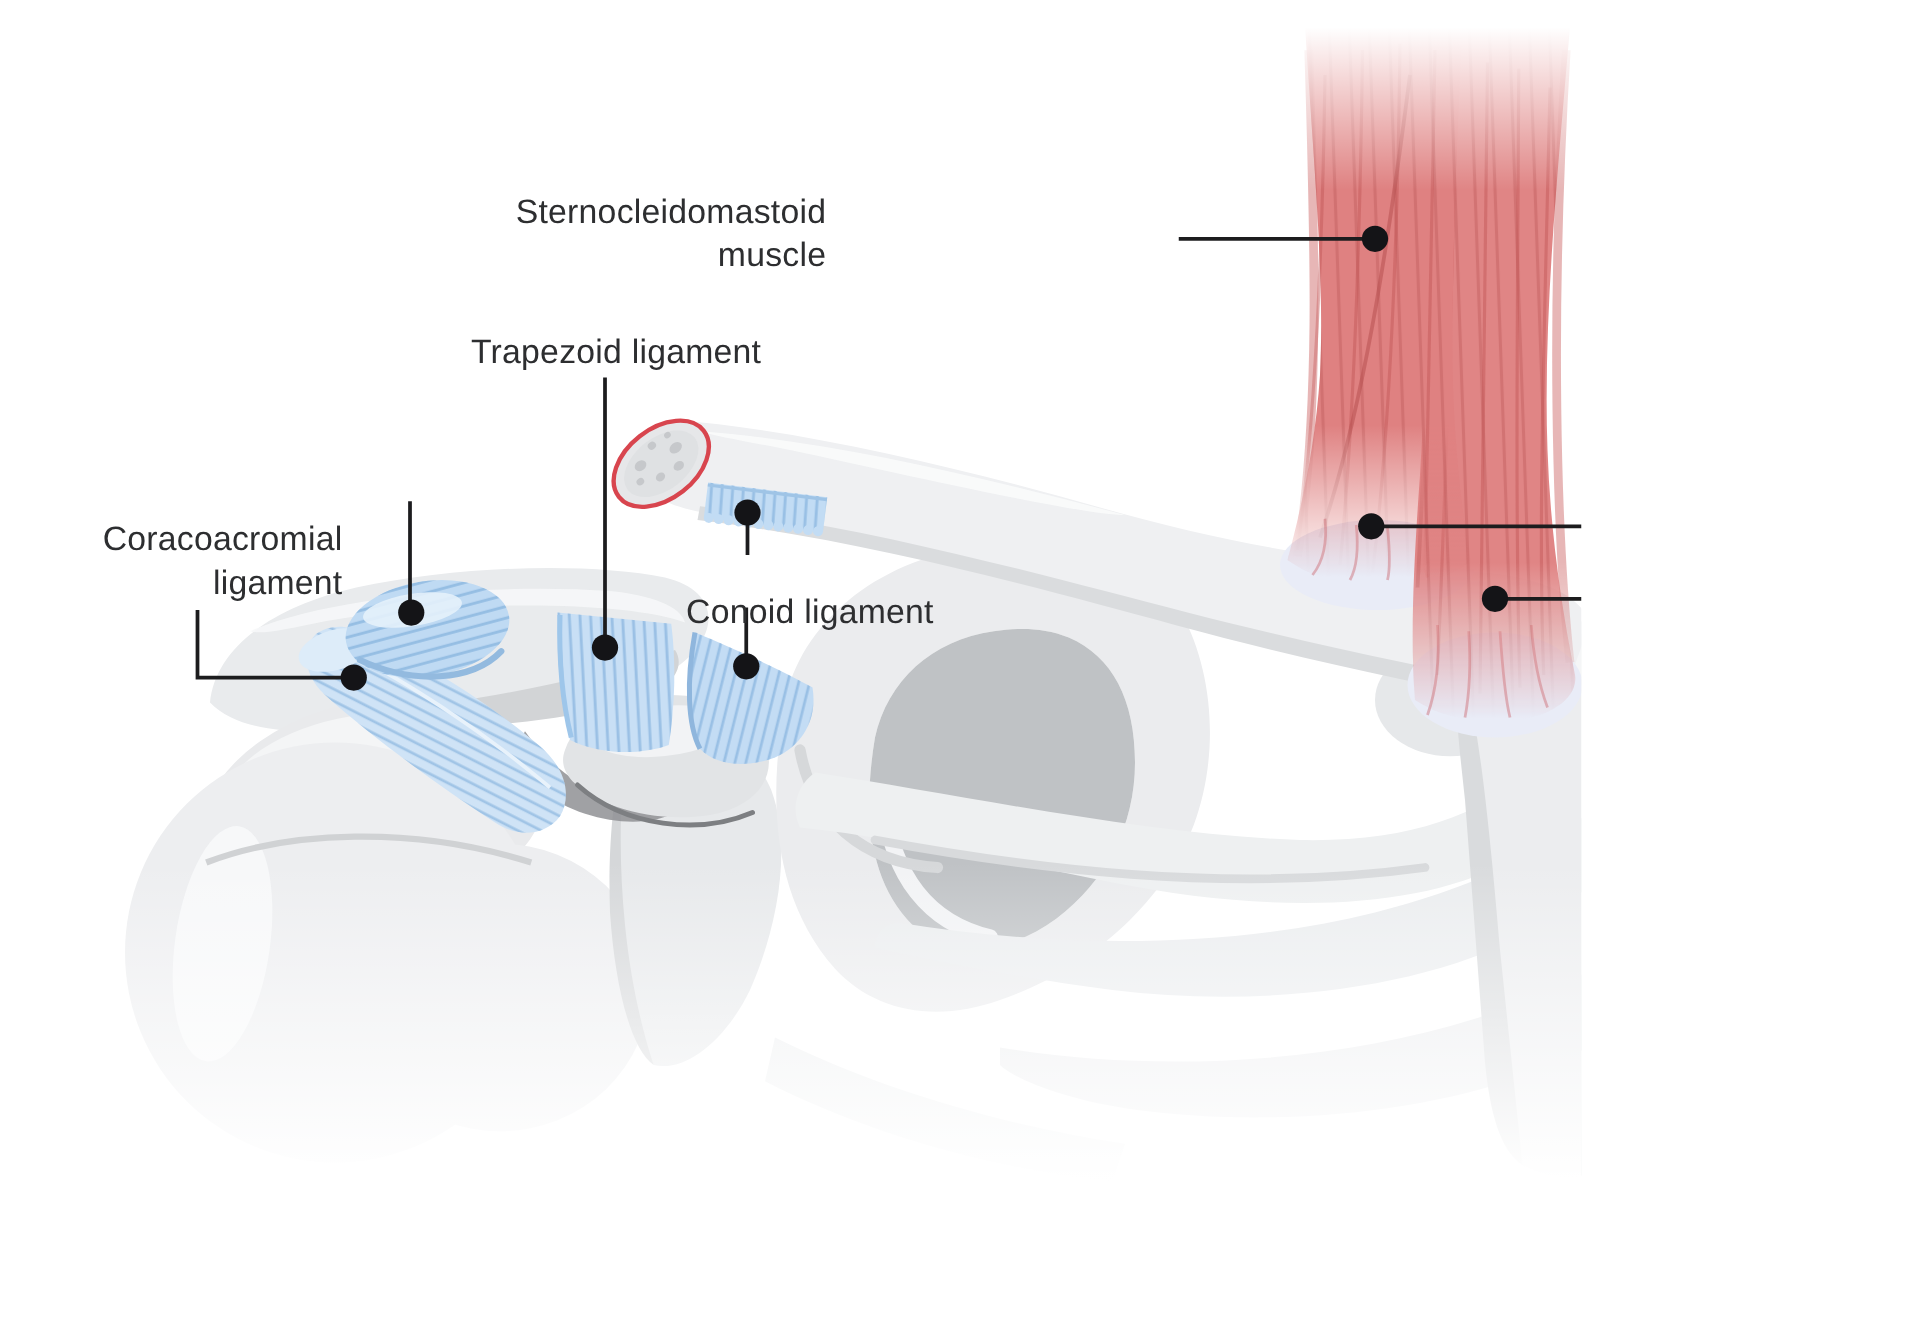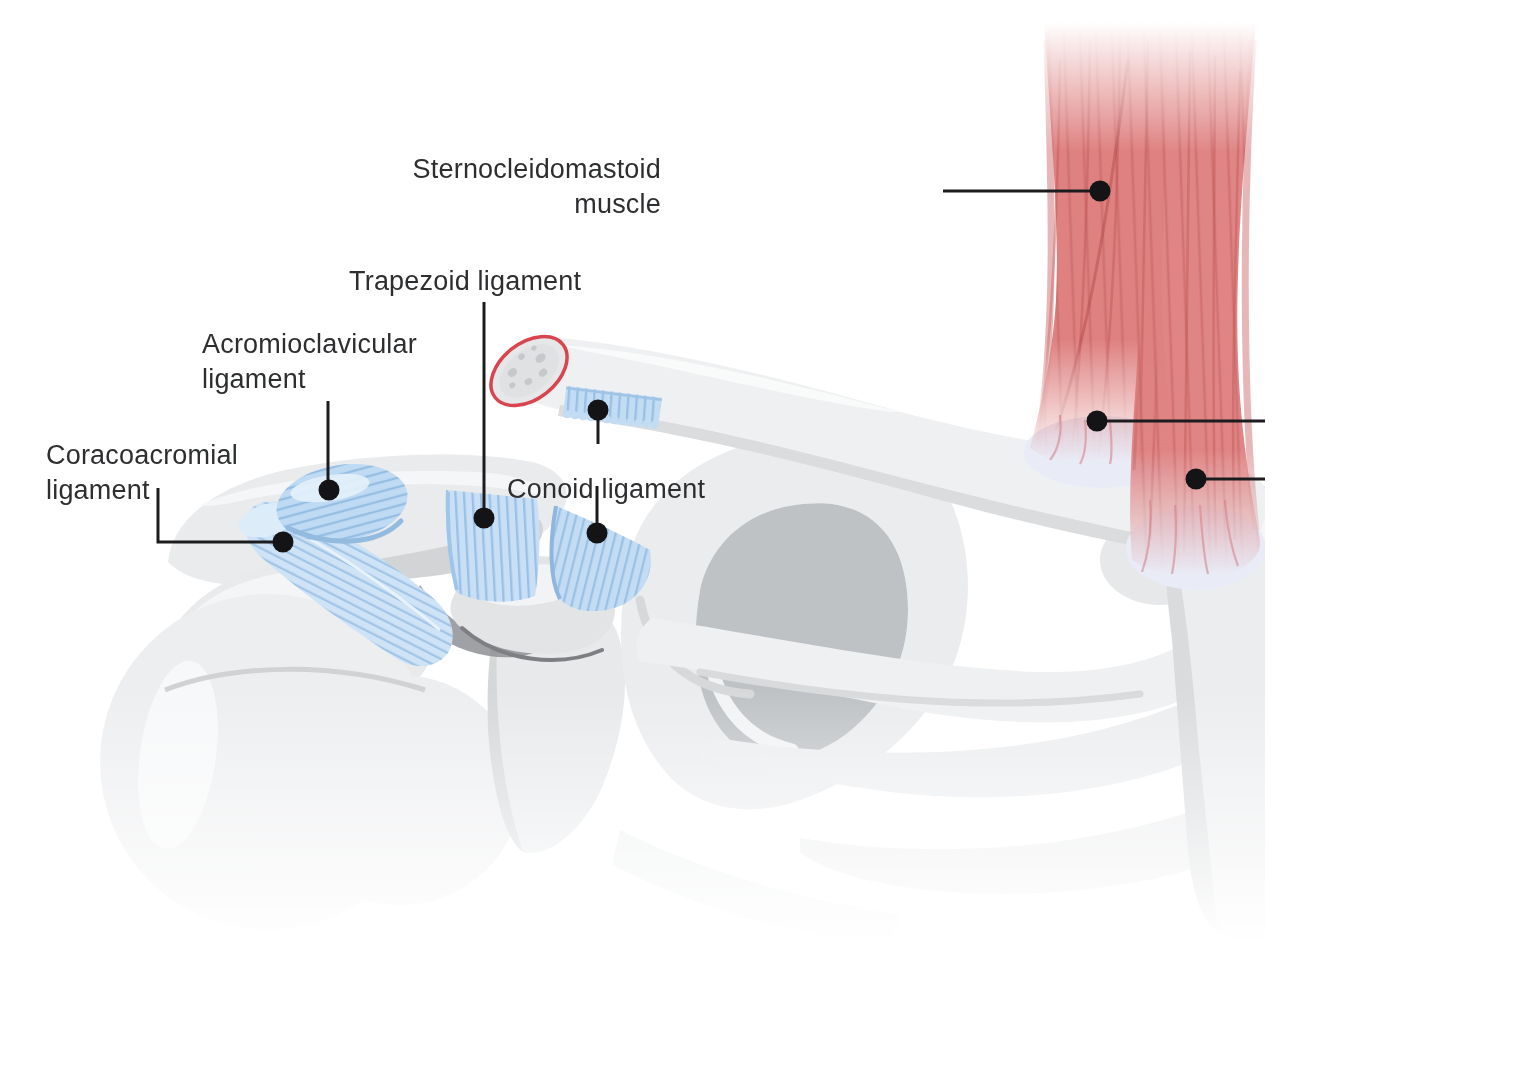--- a/index.html
+++ b/index.html
@@ -5,21 +5,21 @@
   html,body{margin:0;padding:0;background:#fff;}
   .stage{
     position:relative;width:1265px;height:1069px;background:#ffffff;overflow:hidden;
     font-family:"Liberation Sans", sans-serif;
   }
   .stage svg{position:absolute;left:0;top:0;}
   .lbl{
     position:absolute;font-size:27px;line-height:35px;color:#2d2e30;
     letter-spacing:0.2px;white-space:normal;
   }
-  .lbl.center{text-align:left;}
+  .lbl.center{text-align:right;}
   .lbl.right{text-align:right;}
 </style>
 </head>
 <body>
 
 <div class="stage">
 
 <svg width="1536" height="1069" viewBox="0 0 1536 1069">
   <defs>
     <pattern id="patV" width="8.5" height="8.5" patternUnits="userSpaceOnUse" patternTransform="rotate(-3)">
@@ -243,21 +243,20 @@
     <circle cx="597" cy="533" r="10.5"></circle>
     <circle cx="1097" cy="421" r="10.5"></circle>
     <circle cx="1196" cy="479" r="10.5"></circle>
   </g>
 </svg>
 
   <div class="lbl right" style="right:604px; top:152px; width:330px;">Sternocleidomastoid muscle</div>
 
   <div class="lbl center" style="left:349px; top:264px; width:260px;">Trapezoid ligament</div>
 
-  <div class="lbl center" style="left:202px; top:327px; width:250px;">Acromioclavicular ligament</div>
-
-  <div class="lbl center" style="left:46px; top:438px; width:228px;">Coracoacromial ligament</div>
+
+  <div class="lbl center" style="left:46px; top:414px; width:228px;">Coracoacromial ligament</div>
 
   <div class="lbl center" style="left:507px; top:472px; width:240px;">Conoid ligament</div>
 
 
 
 </div>
 
 </body></html>

